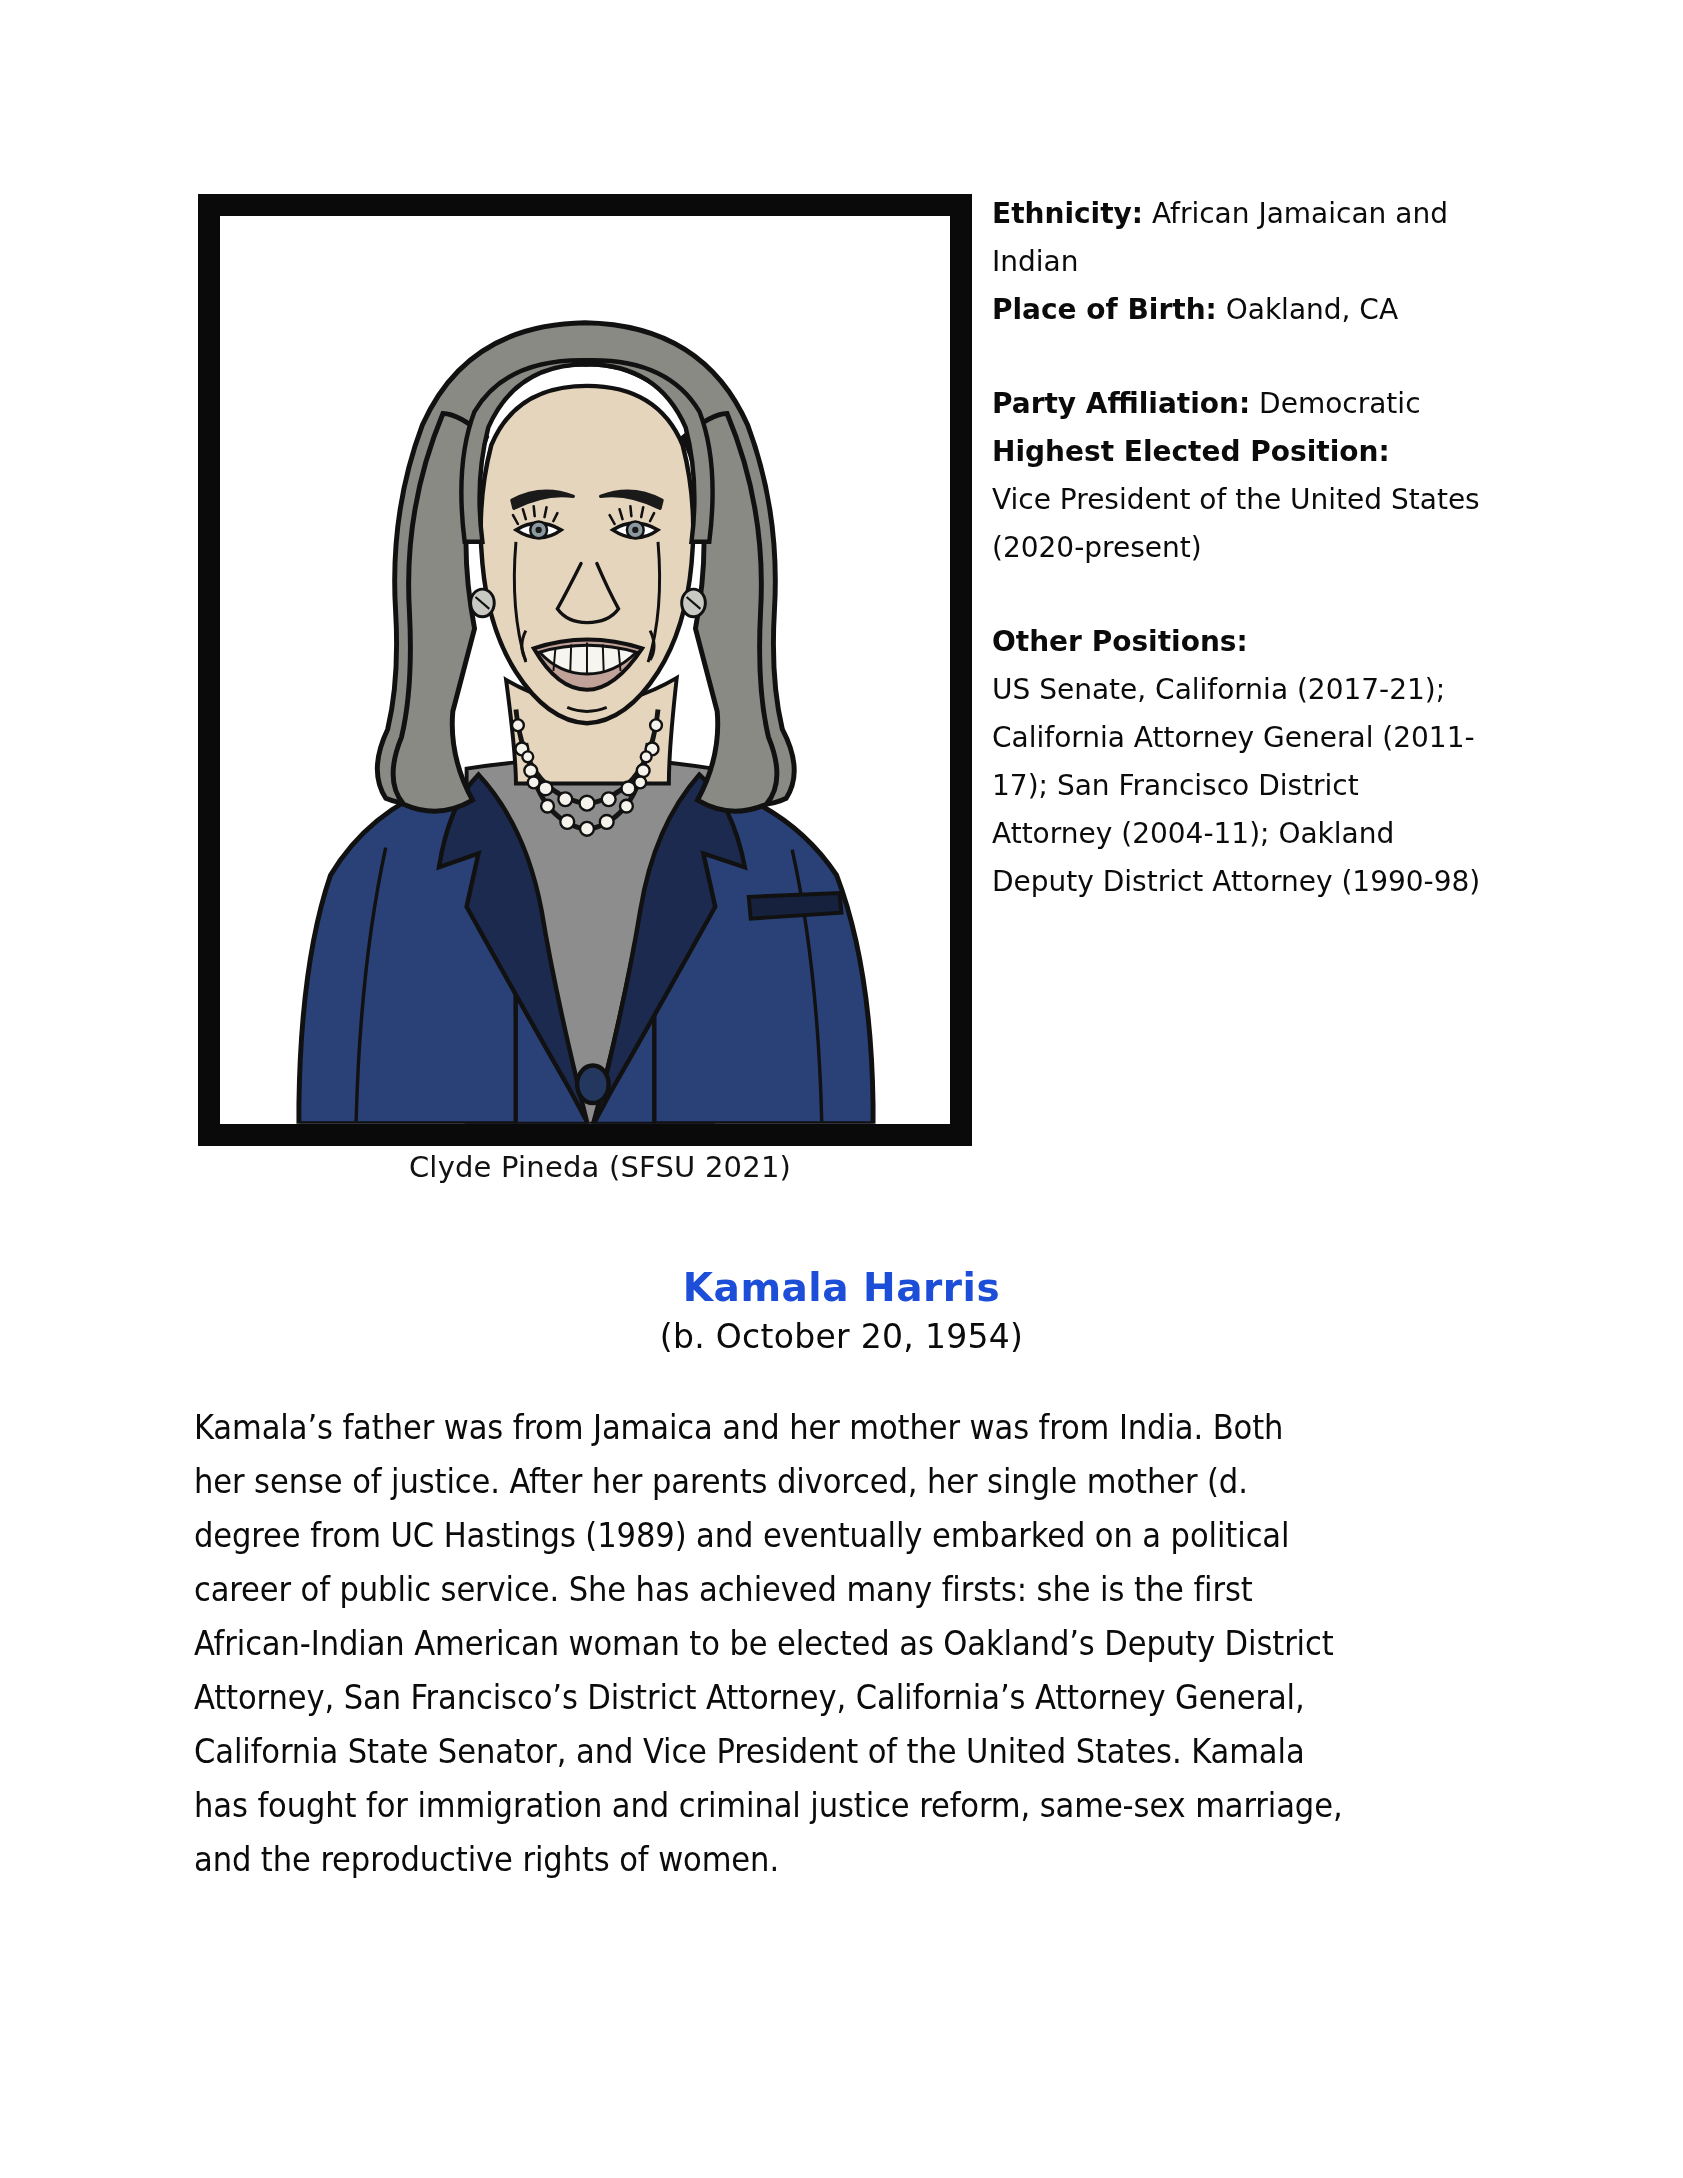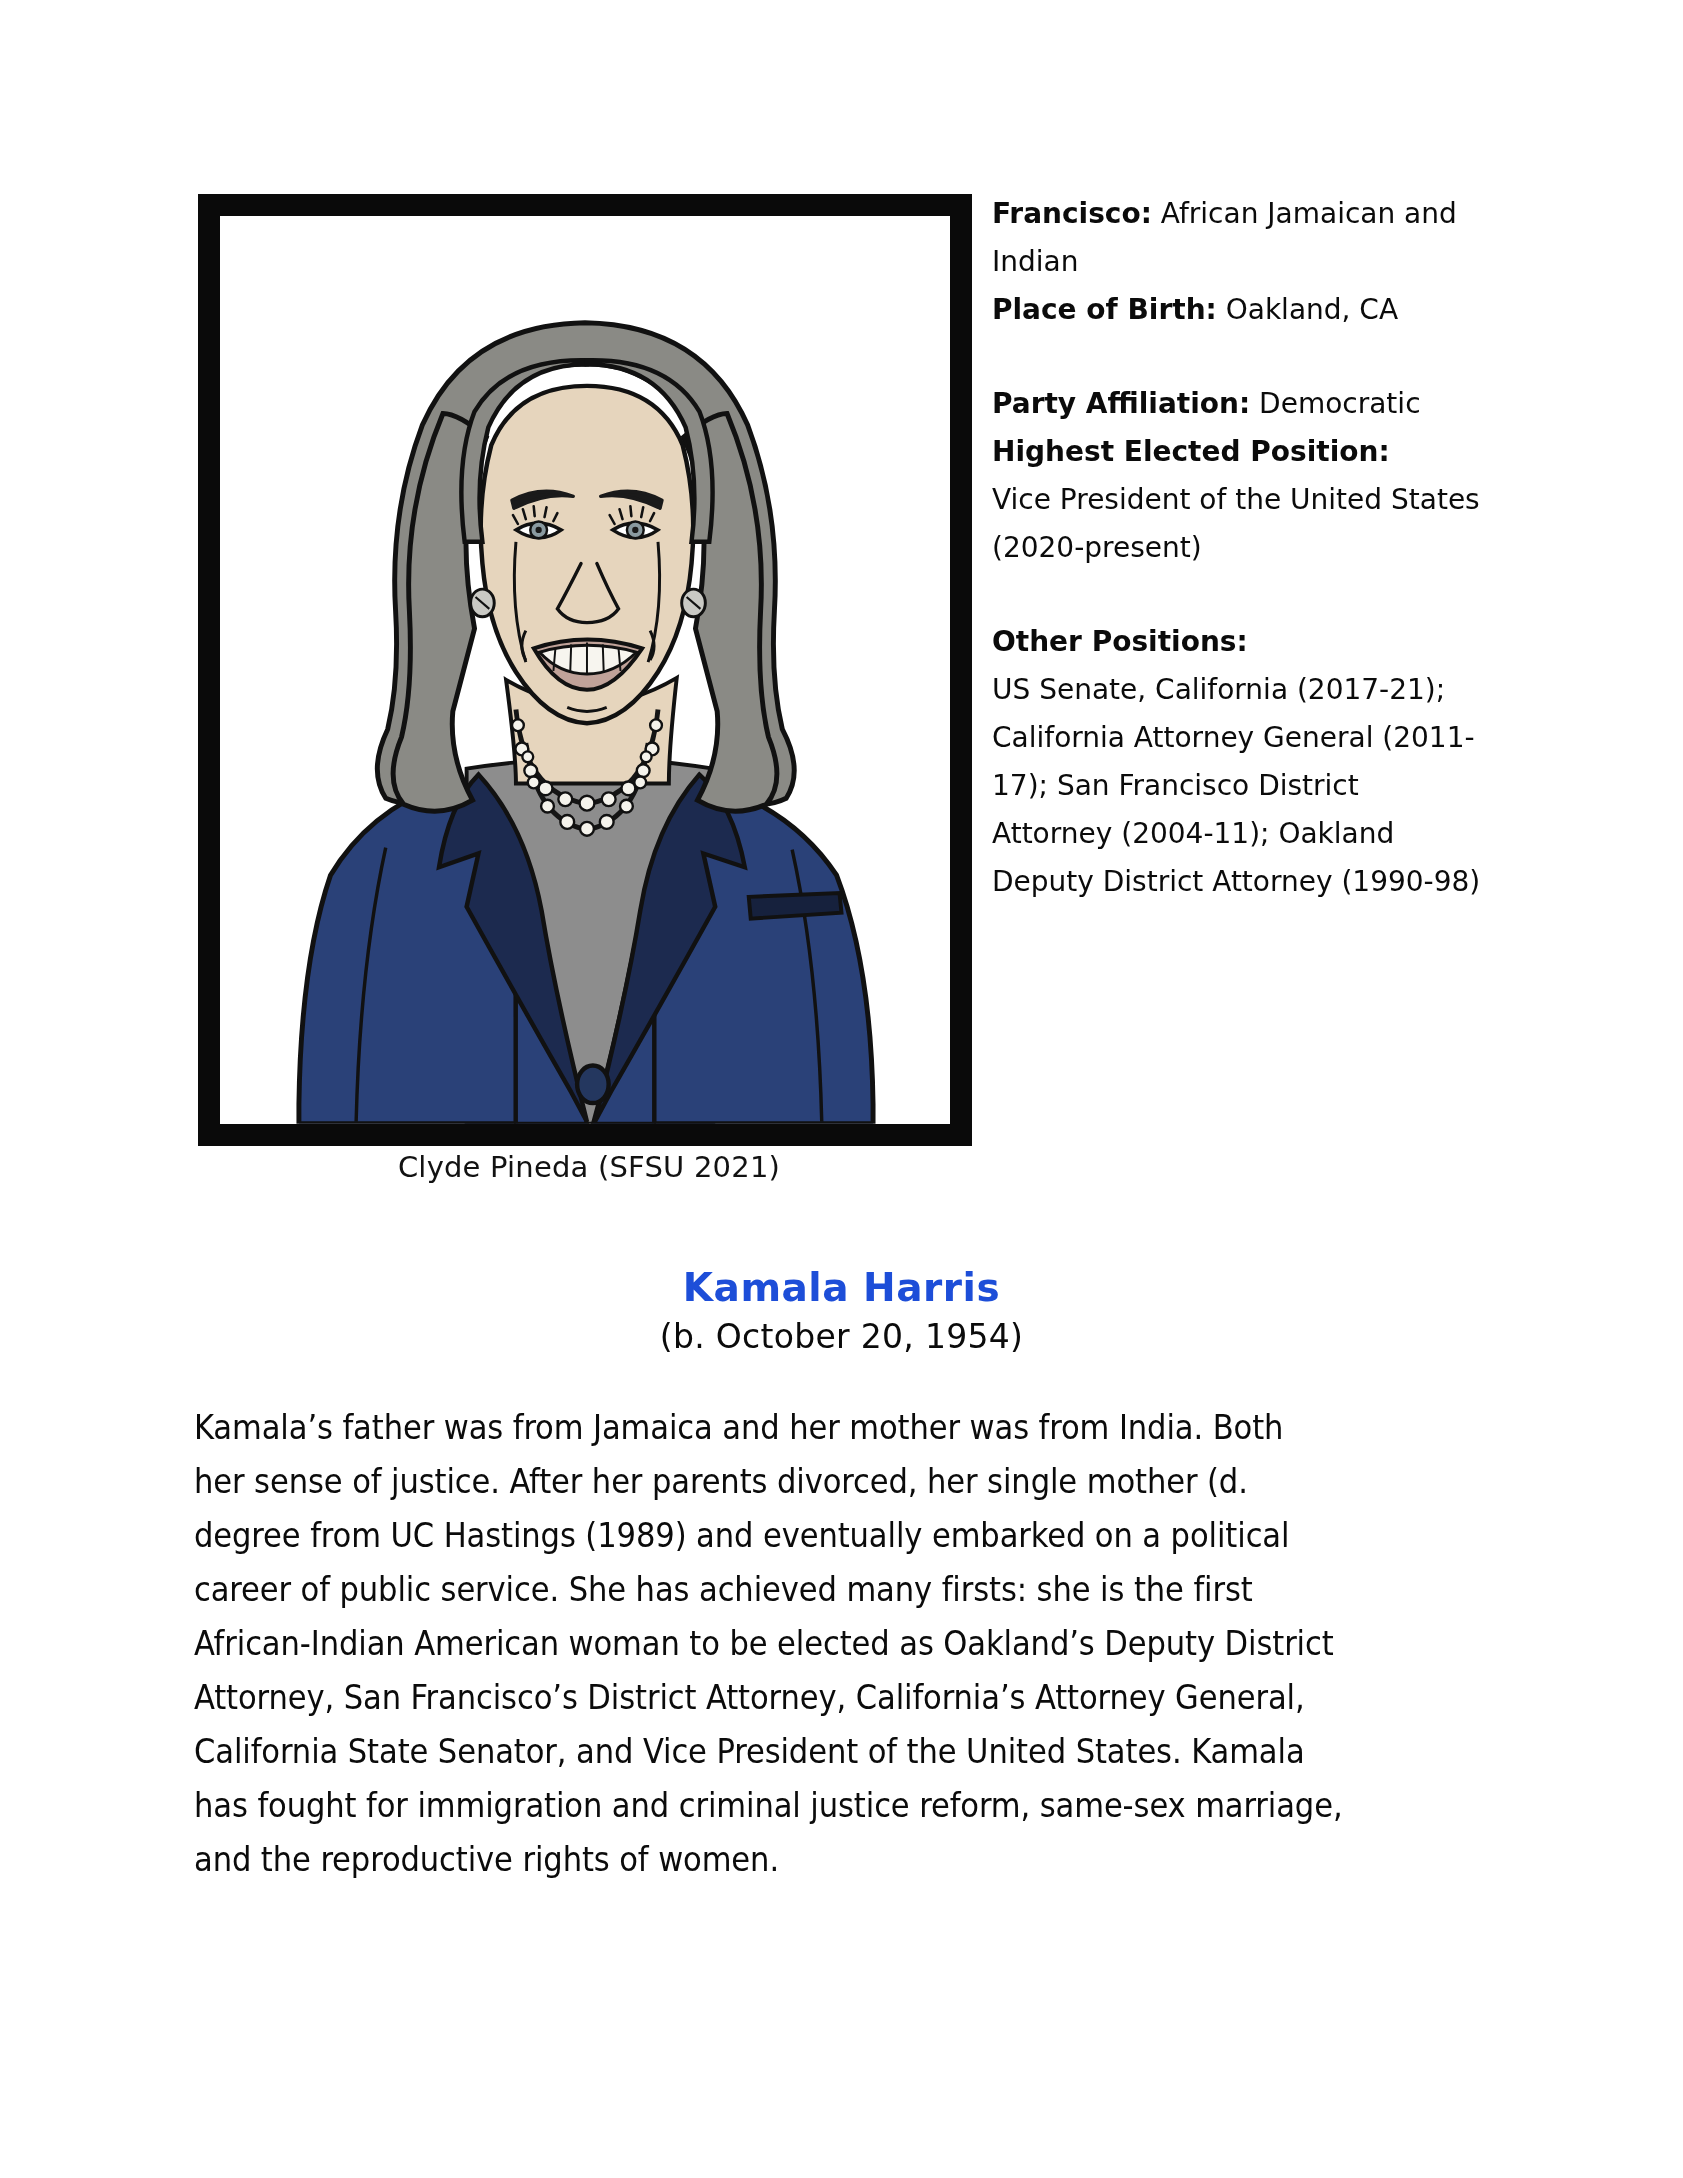--- a/index.html
+++ b/index.html
@@ -33,21 +33,21 @@
   #portrait-inner {
     position: absolute;
     inset: 0;
     background: #ffffff;
     overflow: hidden;
   }
   #portrait-svg { display: block; width: 100%; height: 100%; }
 
   #portrait-caption {
     position: absolute;
-    left: 202px; top: 1150px;
+    left: 213px; top: 1150px;
     width: 774px;
     text-align: center;
     font-family: "DejaVu Sans", sans-serif;
     font-size: 29px;
     letter-spacing: 0.2px;
     color: #121212;
   }
 
   
   #fact-column {
@@ -252,21 +252,21 @@
         </g>
       </svg>
     </div>
   </div>
 
   <div id="portrait-caption">Clyde Pineda (SFSU 2021)</div>
 
   <div id="fact-column">
 
     <div class="fact-block">
-      <span class="lbl">Francisco:</span>
+      <span class="lbl">Ethnicity:</span>
       <span class="val">African Jamaican and Indian</span>
     </div>
 
     <div class="fact-block">
       <span class="lbl">Place of Birth:</span>
       <span class="val">Oakland, CA</span>
     </div>
 
     <div class="spacer"></div>
 

